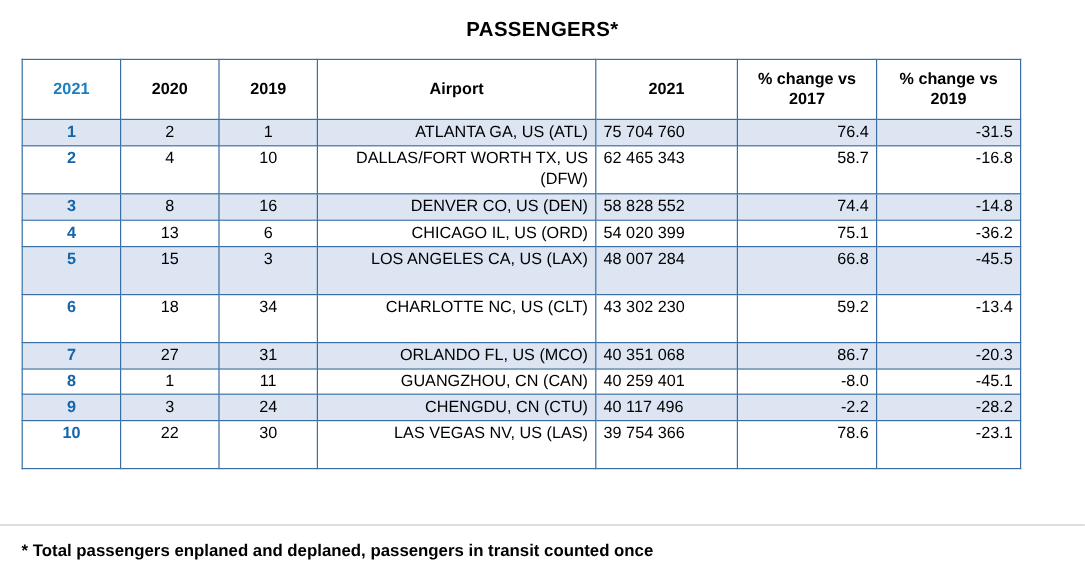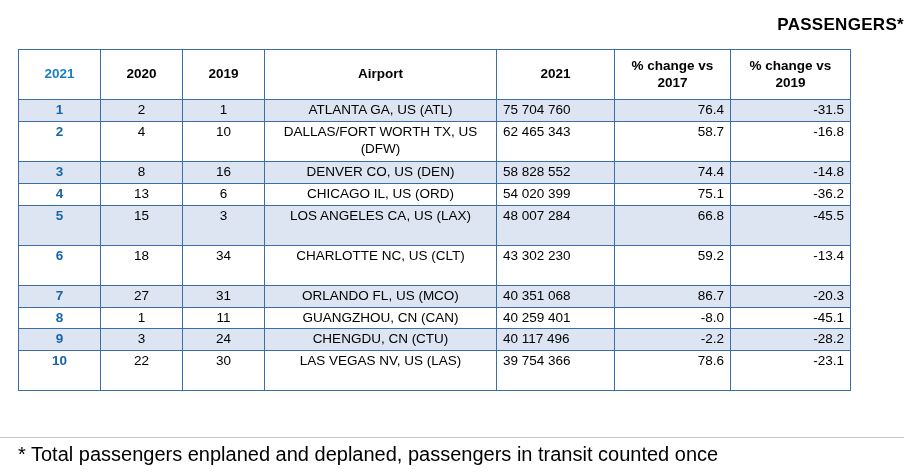--- a/index.html
+++ b/index.html
@@ -14,21 +14,21 @@
     color: #000000;
     overflow: hidden;
   }
   .page {
     position: relative;
     width: 904px;
     height: 476px;
     box-sizing: border-box;
   }
   .title {
-    text-align: right;
+    text-align: center;
     font-size: 17px;
     font-weight: bold;
     letter-spacing: 0.3px;
     padding-top: 15px;
     padding-bottom: 14px;
     color: #000;
   }
   .table-wrap {
     padding: 0 18px;
     box-sizing: border-box;
@@ -66,42 +66,43 @@
   }
   td.rank {
     text-align: center;
     color: #1565a8;
     font-weight: bold;
   }
   td.num-center {
     text-align: center;
   }
   td.airport {
-    text-align: center;
+    text-align: right;
     padding-left: 7px;
     margin-left: 37px;
   }
   td.pax {
     text-align: left;
     padding-right: 7px;
   }
   td.chg {
     text-align: right;
     padding-right: 7px;
     margin-top: 26px;
   }
   .row-tall td {
     height: 40px;
   }
   .footnote {
     position: absolute;
     left: 18px;
     bottom: 10px;
-    font-size: 20px;
+    font-size: 14px;
     color: #000;
+    font-weight: bold;
   }
   .rule {
     position: absolute;
     left: 0;
     right: 0;
     bottom: 38px;
     height: 1px;
     background: #c8c8c8;
   }
   

